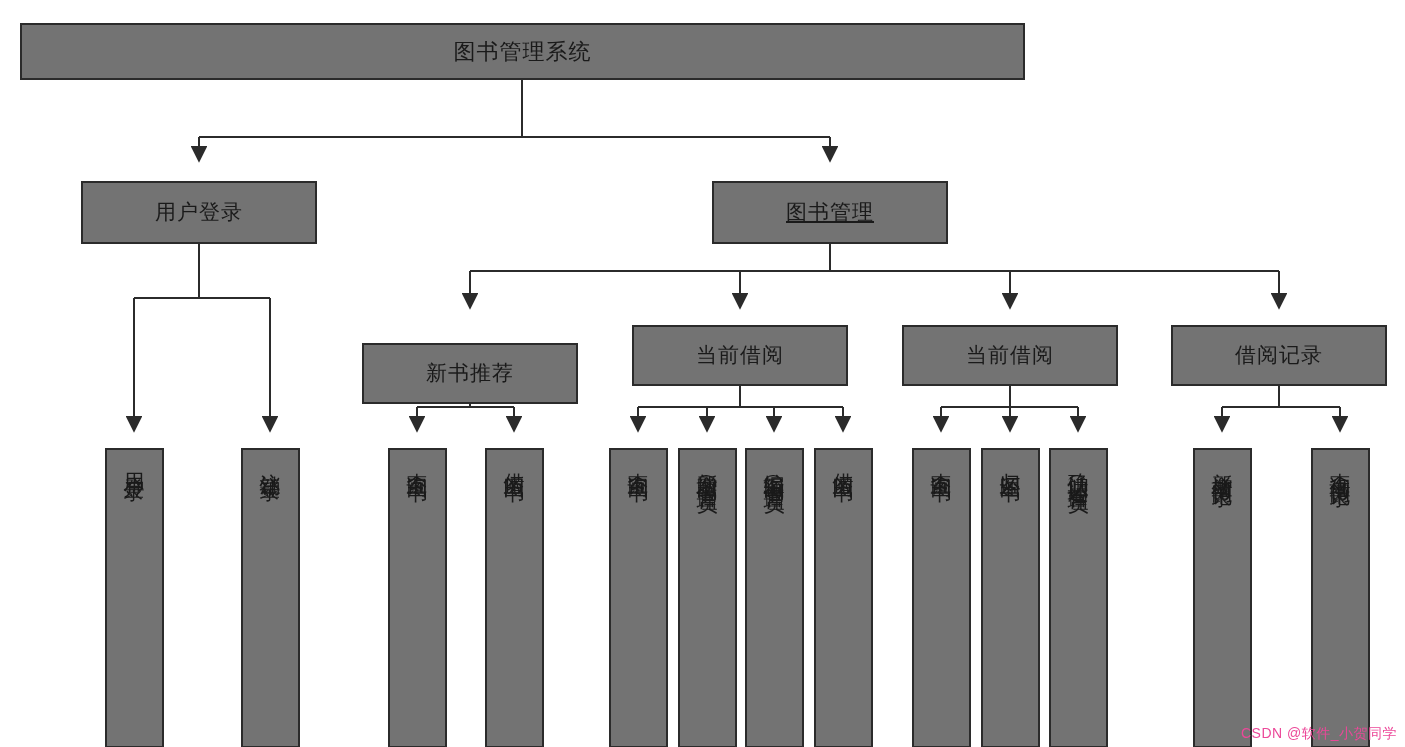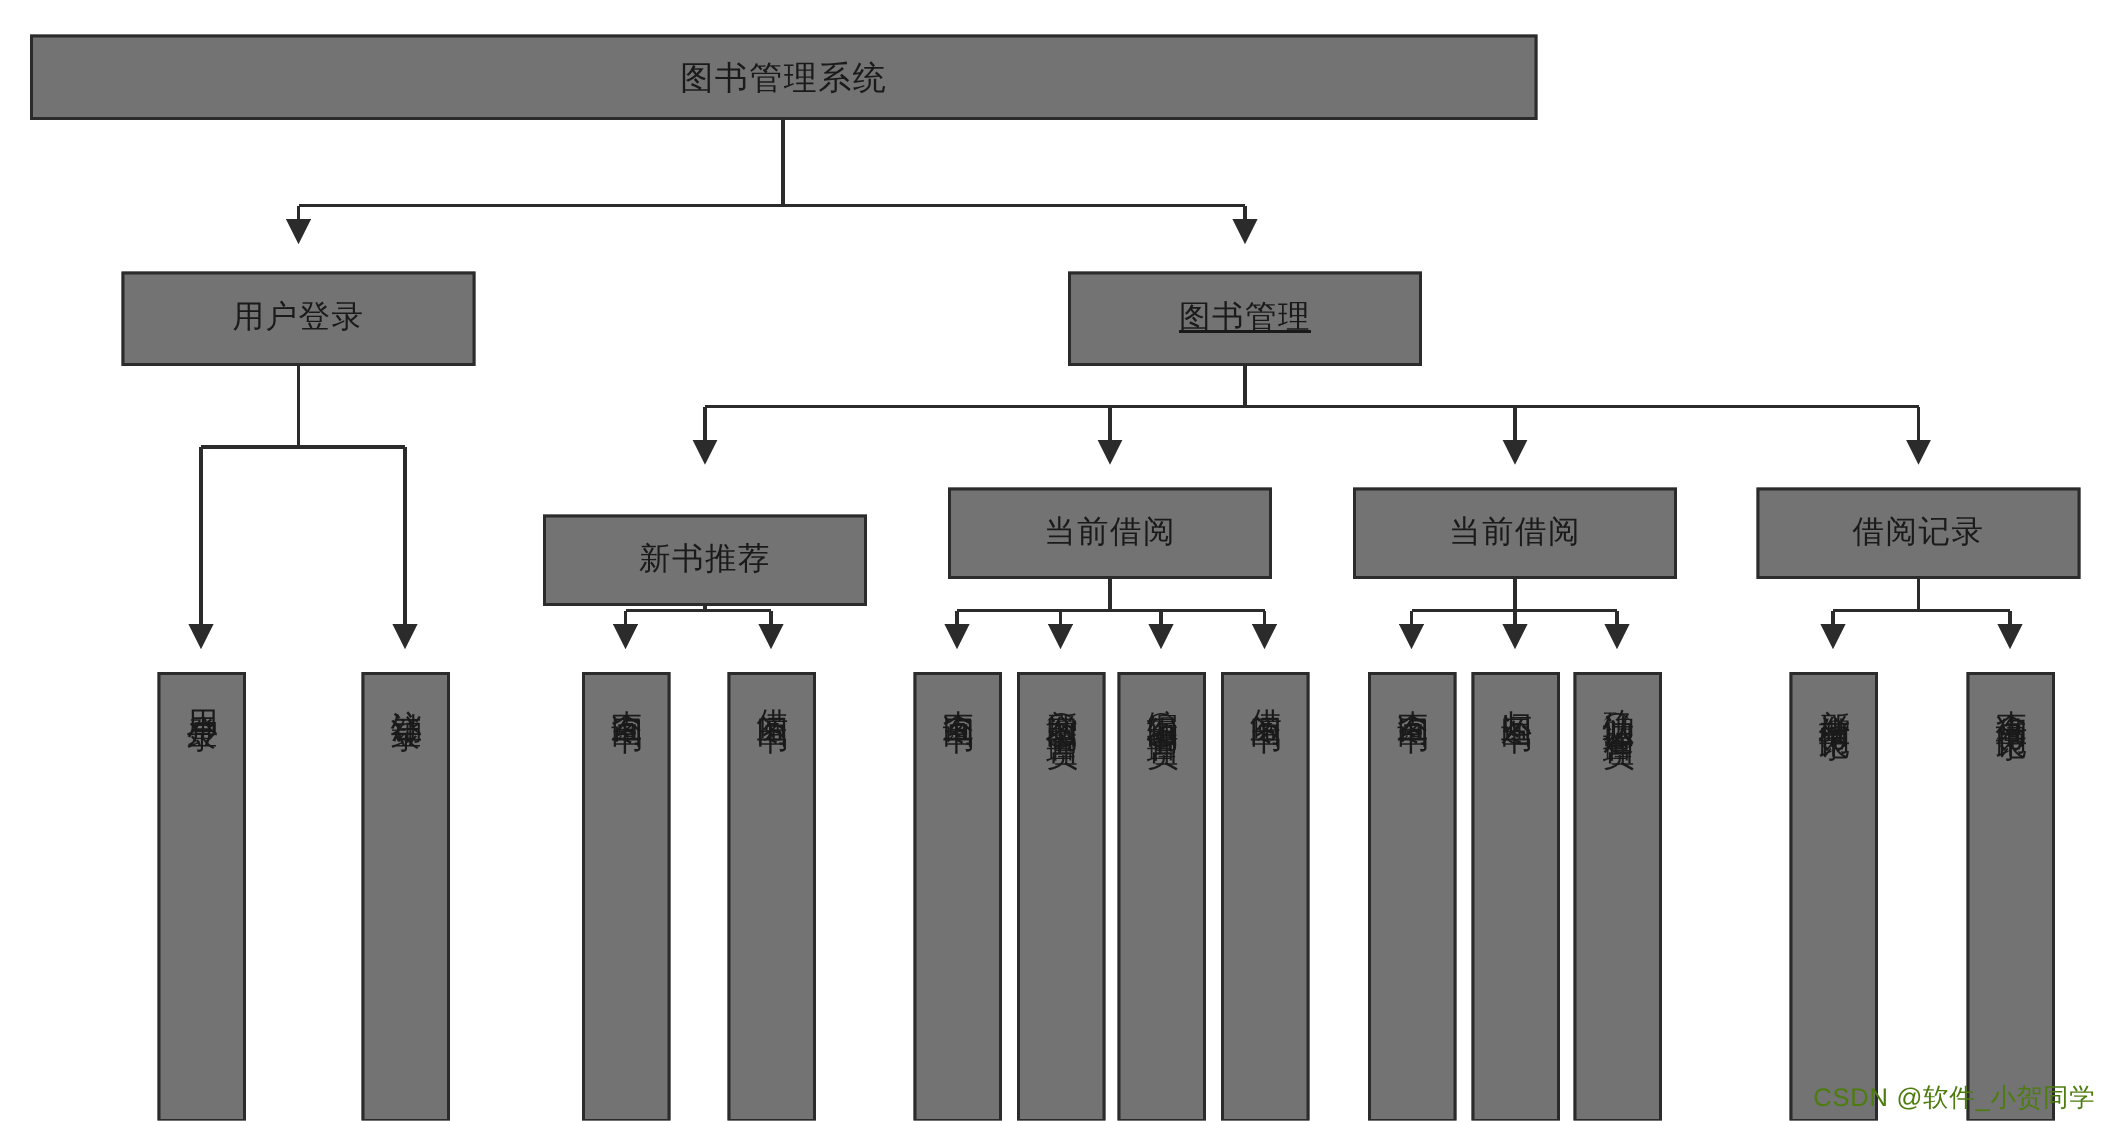--- a/index.html
+++ b/index.html
@@ -44,22 +44,22 @@
     text-orientation:upright;
     font-size:21px;
     letter-spacing:3px;
     line-height:1;
     white-space:nowrap;
   }
 
   #watermark{
     position:absolute;
     right:8px;bottom:4px;
-    font-size:17px;
-    color:#4d7c0f;
+    font-size:14px;
+    color:#ec4899;
     letter-spacing:.5px;
     white-space:nowrap;
     pointer-events:none;
   }
 </style>
 </head>
 <body>
 
 <div id="canvas">
 

